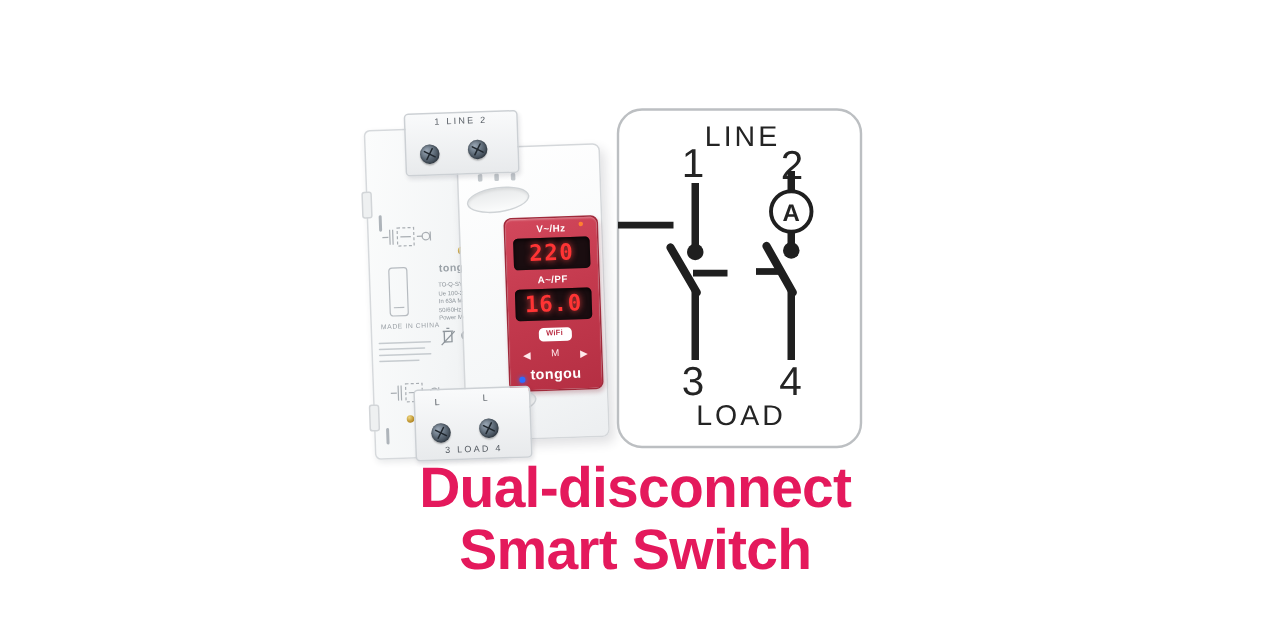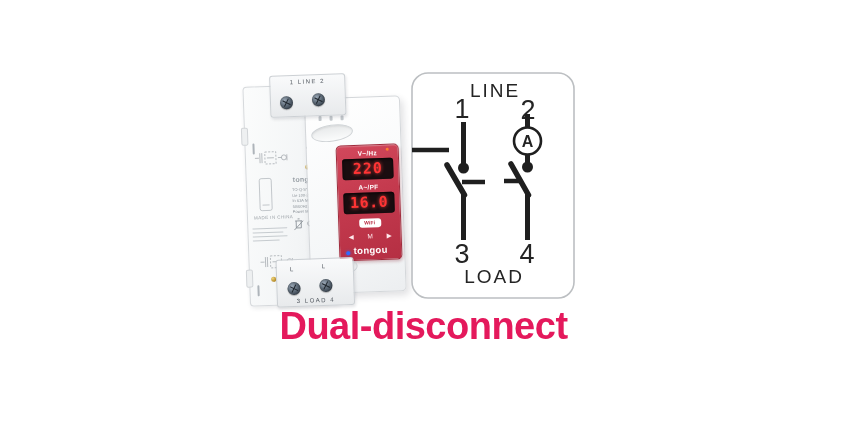--- a/index.html
+++ b/index.html
@@ -212,15 +212,16 @@
     <circle cx="119.5" cy="97" r="5.5" fill="#1f1f1f"></circle>
     <text x="119.5" y="77" font-size="16" font-weight="bold" text-anchor="middle">A</text>
 
     <text x="54" y="193" font-size="27" text-anchor="middle">3</text>
     <text x="119" y="193" font-size="27" text-anchor="middle">4</text>
     <text x="86" y="213" font-size="19" letter-spacing="2" text-anchor="middle">LOAD</text>
   </svg>
 
   <div class="title">
     <div>Dual-disconnect</div>
+    <div>Smart Switch</div>
   </div>
 
 </div>
 
 </body></html>

